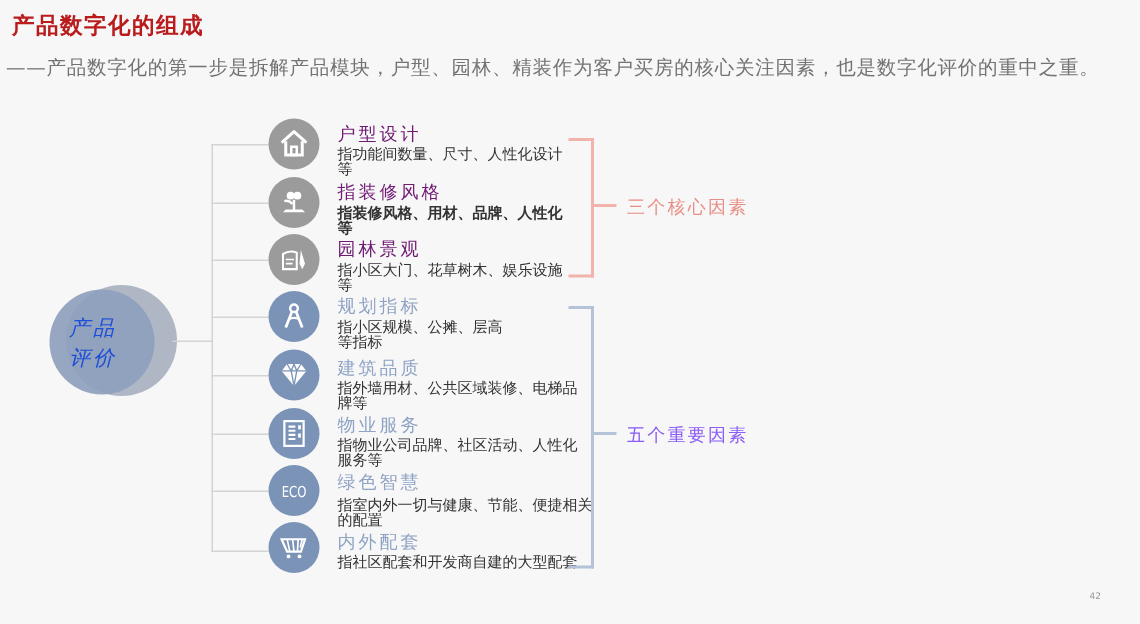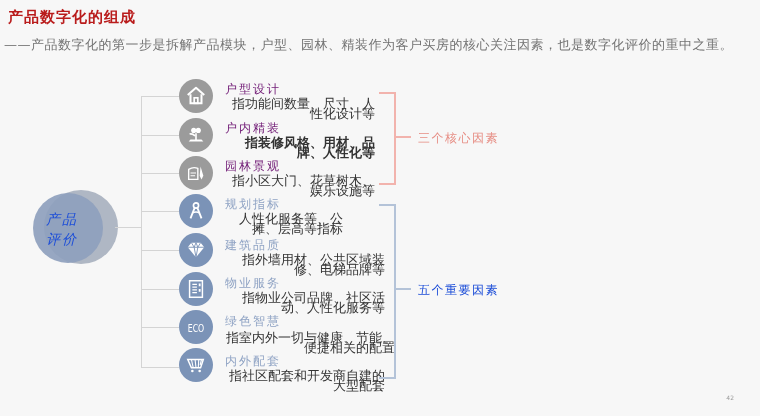--- a/index.html
+++ b/index.html
@@ -11,26 +11,26 @@
   .circle-back{left:44px;top:190px;width:74px;height:74px;border-radius:50%;background:#a6afbe;opacity:0.9;}
   .circle-front{left:33px;top:193px;width:70px;height:70px;border-radius:50%;background:#8ea0bd;opacity:0.92;}
   .center-label{left:46px;top:209px;width:50px;font-size:14px;color:#1d4ed8;font-style:italic;line-height:20px;letter-spacing:2px;}
   .icon{position:absolute;width:34px;height:34px;border-radius:50%;display:flex;align-items:center;justify-content:center;text-align:right;}
   .icon.gray{background:#9b9b9b;}
   .icon.blue{background:#7b93b7;}
   .icon svg{width:22px;height:22px;}
   .item-title{position:absolute;left:225px;font-size:12px;letter-spacing:2px;white-space:nowrap;}
   .item-title.red{color:#701a75;}
   .item-title.blue{color:#8fa3c4;}
-  .item-desc{position:absolute;left:225px;font-size:13px;color:#333;line-height:10px;width:150px;text-align:right;}
+  .item-desc{position:absolute;left:225px;font-size:10px;color:#333;line-height:10px;width:150px;}
   .br-red{border-color:#f2b3ad;}
   .br-blue{border-color:#b4c3d8;}
   .group-label{position:absolute;left:418px;font-size:12px;letter-spacing:1.5px;white-space:nowrap;}
   .group-label.red{color:#e78f86;}
-  .group-label.blue{color:#1d4ed8;}
+  .group-label.blue{color:#8b5cf6;}
   .page-num{right:26px;top:394px;font-size:6px;color:#999;font-family:"DejaVu Sans",sans-serif;}
 </style>
 </head>
 <body>
 
 <div class="abs title">产品数字化的组成</div>
 <div class="abs subtitle">——产品数字化的第一步是拆解产品模块，户型、园林、精装作为客户买房的核心关注因素，也是数字化评价的重中之重。</div>
 
 <div class="abs circle-back"></div>
 <div class="abs circle-front"></div>
@@ -62,42 +62,42 @@
 
 <div class="icon gray" style="left:179px;top:118px;">
   <svg viewBox="0 0 24 24">
       <path d="M12 18 V10" stroke="#fff" stroke-width="1.8"></path>
       <circle cx="9.5" cy="7" r="2.8" fill="#fff"></circle>
       <circle cx="14.5" cy="7" r="2.8" fill="#fff"></circle>
       <path d="M5 11 Q8 10 11 13" stroke="#fff" stroke-width="1.8" fill="none"></path>
       <path d="M4 19 H20 L18 17 H6 Z" fill="#fff"></path>
     </svg>
 </div>
-<div class="item-title red" style="top:120px;">户内精装</div>
+<div class="item-title red" style="top:120px;">指装修风格</div>
 <div class="item-desc" style="top:138px;font-weight:bold;">指装修风格、用材、品牌、人性化等</div>
 
 <div class="icon gray" style="left:179px;top:156px;">
   <svg viewBox="0 0 24 24">
       <path d="M4 8 Q9 5 14 7 V19 H4 Z" fill="none" stroke="#fff" stroke-width="1.5"></path>
       <path d="M6 12 H12 M6 15 H11" stroke="#fff" stroke-width="1.2"></path>
       <path d="M17 5 L20 15 L18 19 L16 15 Z" fill="#fff"></path>
     </svg>
 </div>
 <div class="item-title red" style="top:158px;">园林景观</div>
 <div class="item-desc" style="top:176px;">指小区大门、花草树木、娱乐设施等</div>
 
 <div class="icon blue" style="left:179px;top:194px;">
   <svg viewBox="0 0 24 24">
       <circle cx="12" cy="6" r="2.8" fill="none" stroke="#fff" stroke-width="1.8"></circle>
       <path d="M10.5 8.5 L6 20 M13.5 8.5 L18 20" stroke="#fff" stroke-width="2" fill="none"></path>
       <path d="M8 14 Q12 12 16 14" stroke="#fff" stroke-width="1.6" fill="none"></path>
     </svg>
 </div>
 <div class="item-title blue" style="top:196px;">规划指标</div>
-<div class="item-desc" style="top:214px;width:118px;">人性化服务等、公摊、层高等指标</div>
+<div class="item-desc" style="top:214px;width:118px;">指小区规模、公摊、层高等指标</div>
 
 <div class="icon blue" style="left:179px;top:233px;">
   <svg viewBox="0 0 24 24">
       <path d="M3 9 L7 4 H17 L21 9 L12 20 Z" fill="#fff"></path>
       <path d="M3 9 H21 M7 4 L10 9 L12 20 M17 4 L14 9 L12 20 M10 9 L12 4 L14 9" stroke="#7b93b7" stroke-width="1" fill="none"></path>
     </svg>
 </div>
 <div class="item-title blue" style="top:237px;">建筑品质</div>
 <div class="item-desc" style="top:255px;width:160px;">指外墙用材、公共区域装修、电梯品牌等</div>
 

